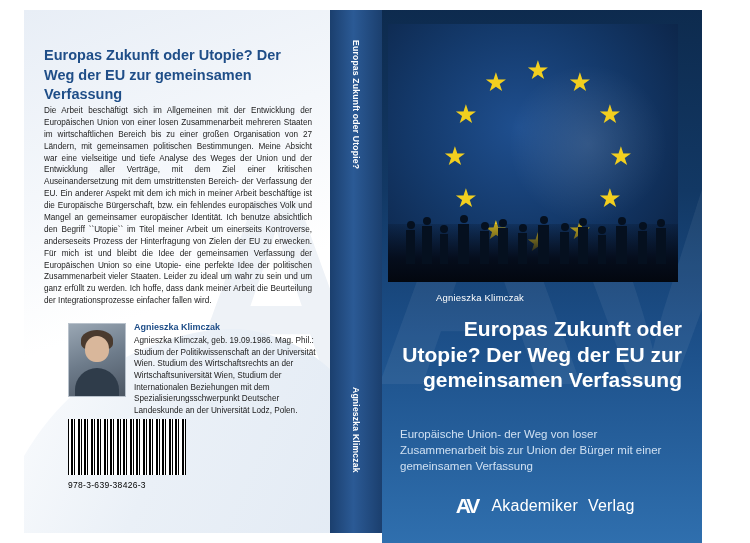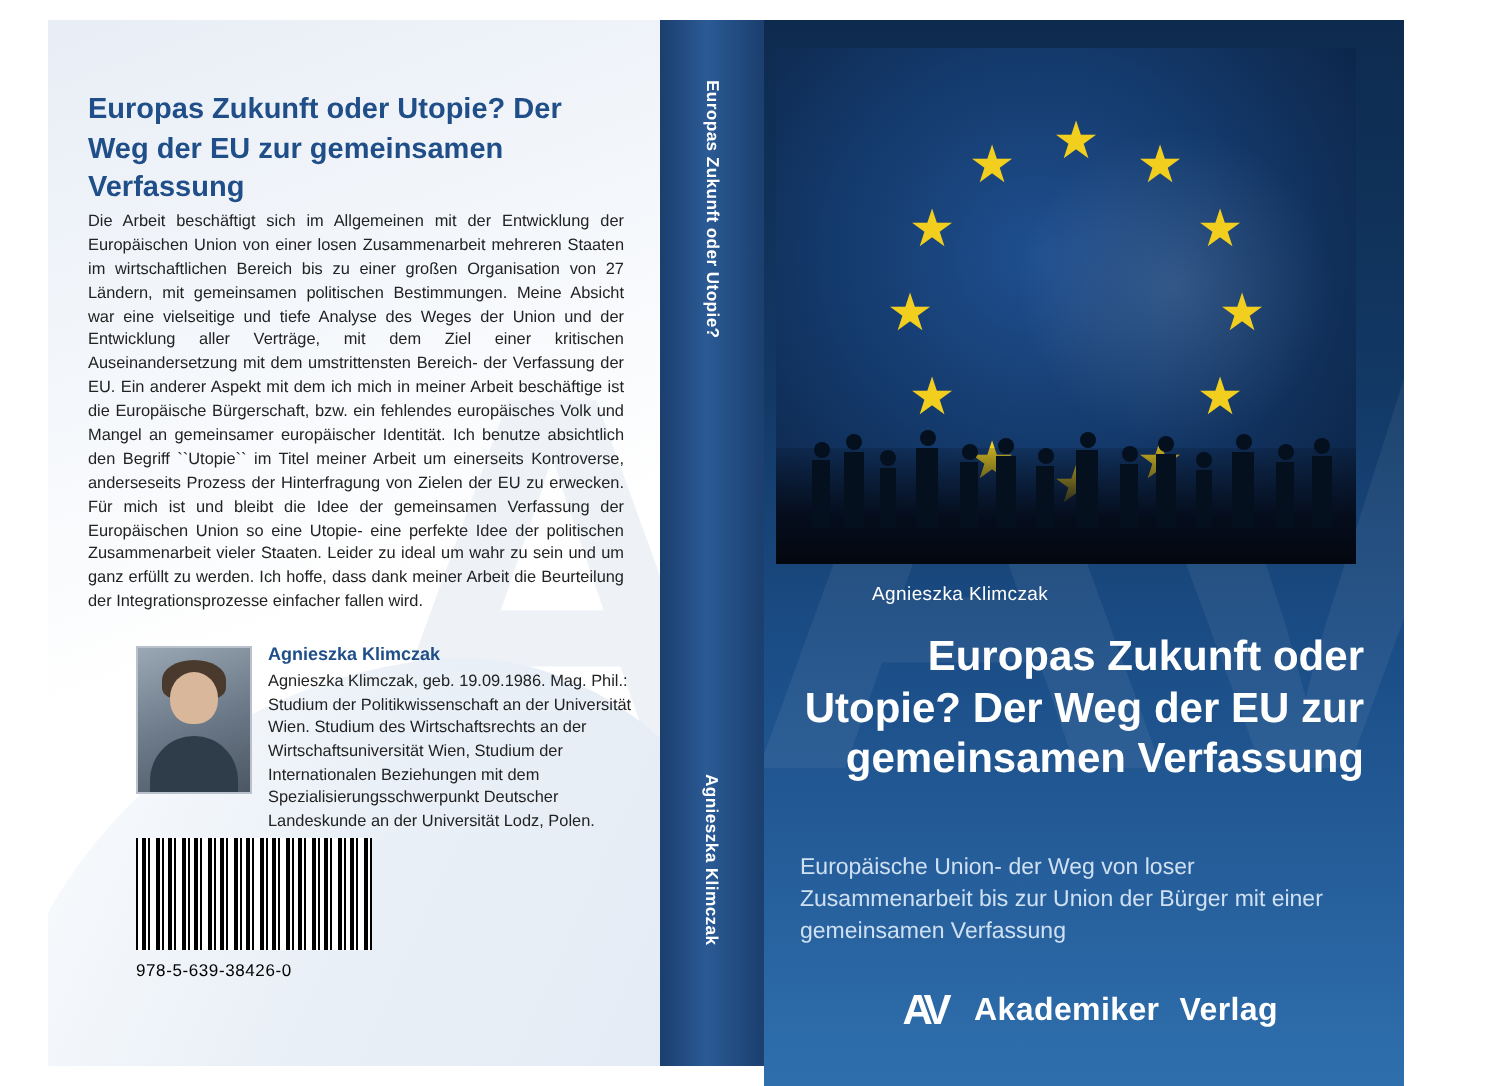--- a/index.html
+++ b/index.html
@@ -343,22 +343,22 @@
     line-height: 26px;
     text-align: center;
   }
   .pub-name {
     font-size: 16px;
     color: #ffffff;
     letter-spacing: 0.2px;
   }
 
   .pub-text-wrap { display: flex; align-items: baseline; }
-  .pub-light { font-weight: bold; }
-  .pub-bold { font-weight: bold; margin-left: 10px; }
+  .pub-light { font-weight: normal; }
+  .pub-bold { font-weight: normal; margin-left: 10px; }
 </style>
 </head>
 <body>
 
 <div id="cover">
 
   <div class="back-cover">
     <div class="grad-top"></div>
     <div class="watermark-a">A</div>
     <div class="swoosh"></div>
@@ -371,21 +371,21 @@
       <div class="hair"></div>
       <div class="face"></div>
     </div>
 
     <div class="author-name">Agnieszka Klimczak</div>
     <div class="author-bio">Agnieszka Klimczak, geb. 19.09.1986. Mag. Phil.: Studium der Politikwissenschaft an der Universität Wien. Studium des Wirtschaftsrechts an der Wirtschaftsuniversität Wien, Studium der Internationalen Beziehungen mit dem Spezialisierungsschwerpunkt Deutscher Landeskunde an der Universität Lodz, Polen.</div>
 
     <div class="barcode-box">
       <div class="bars"></div>
     </div>
-    <div class="isbn">978-5-639-38426-0</div>
+    <div class="isbn">978-3-639-38426-3</div>
   </div>
 
   <div class="spine">
     <div class="spine-title">Europas Zukunft oder Utopie?</div>
     <div class="spine-author">Agnieszka Klimczak</div>
   </div>
 
   <div class="front-cover">
     <div class="top-white"></div>
     <div class="watermark-av">AV</div>

